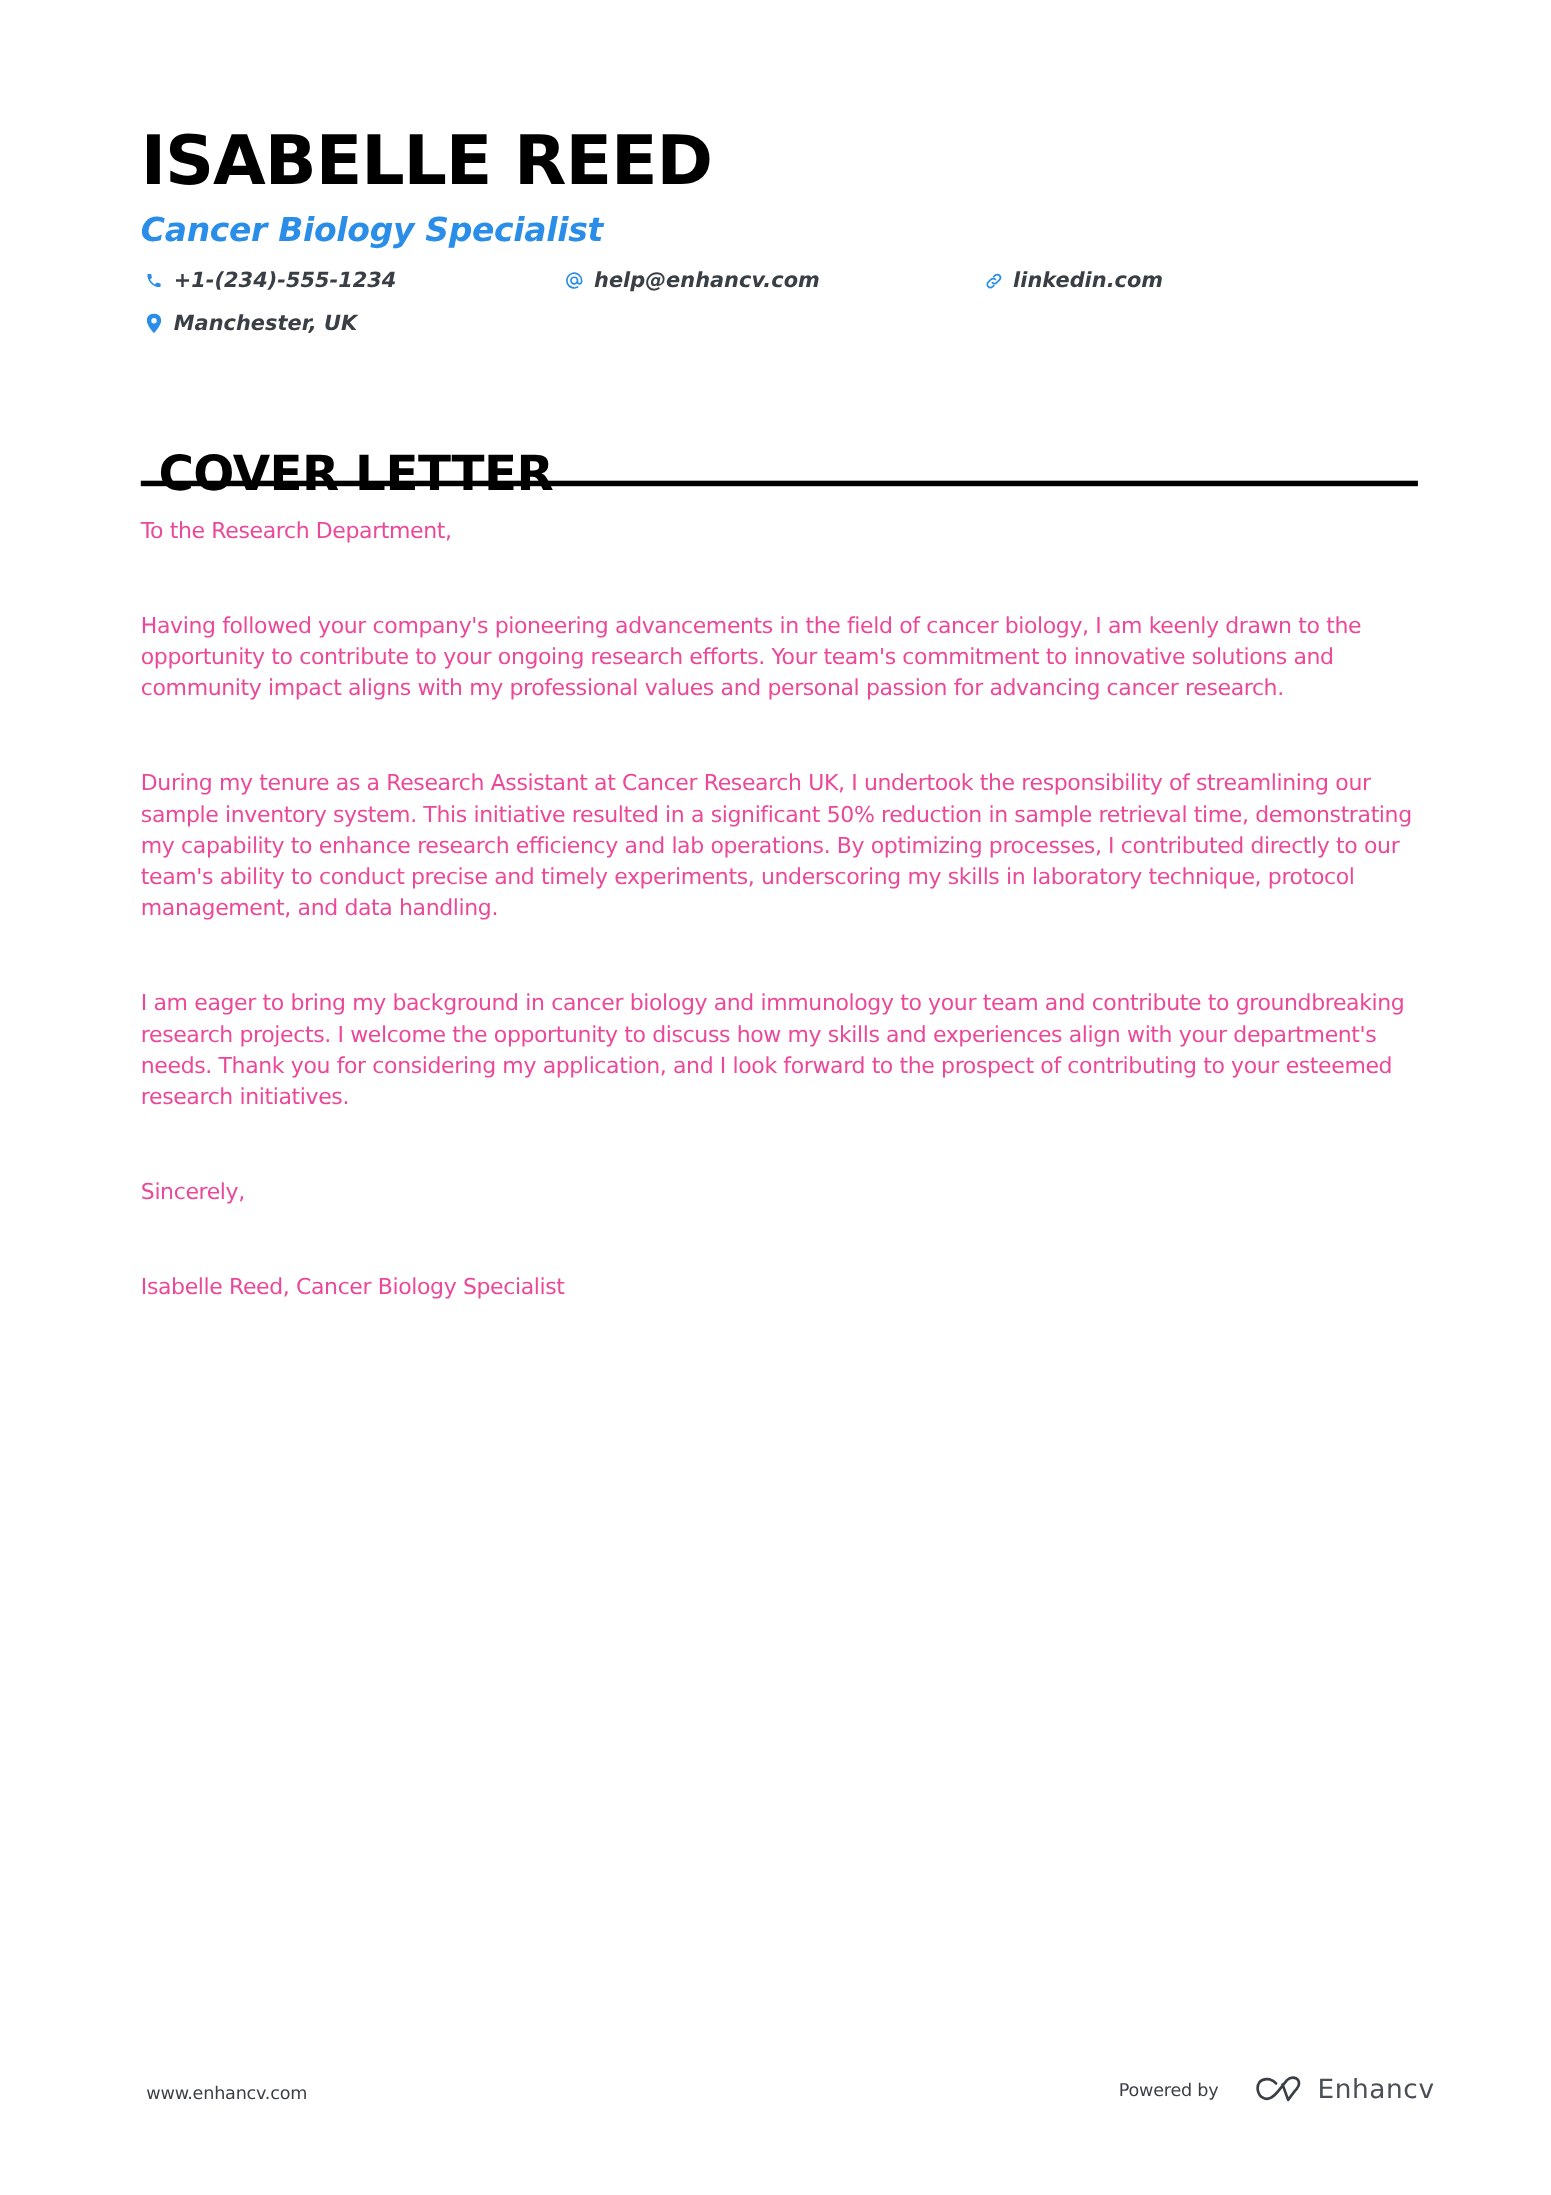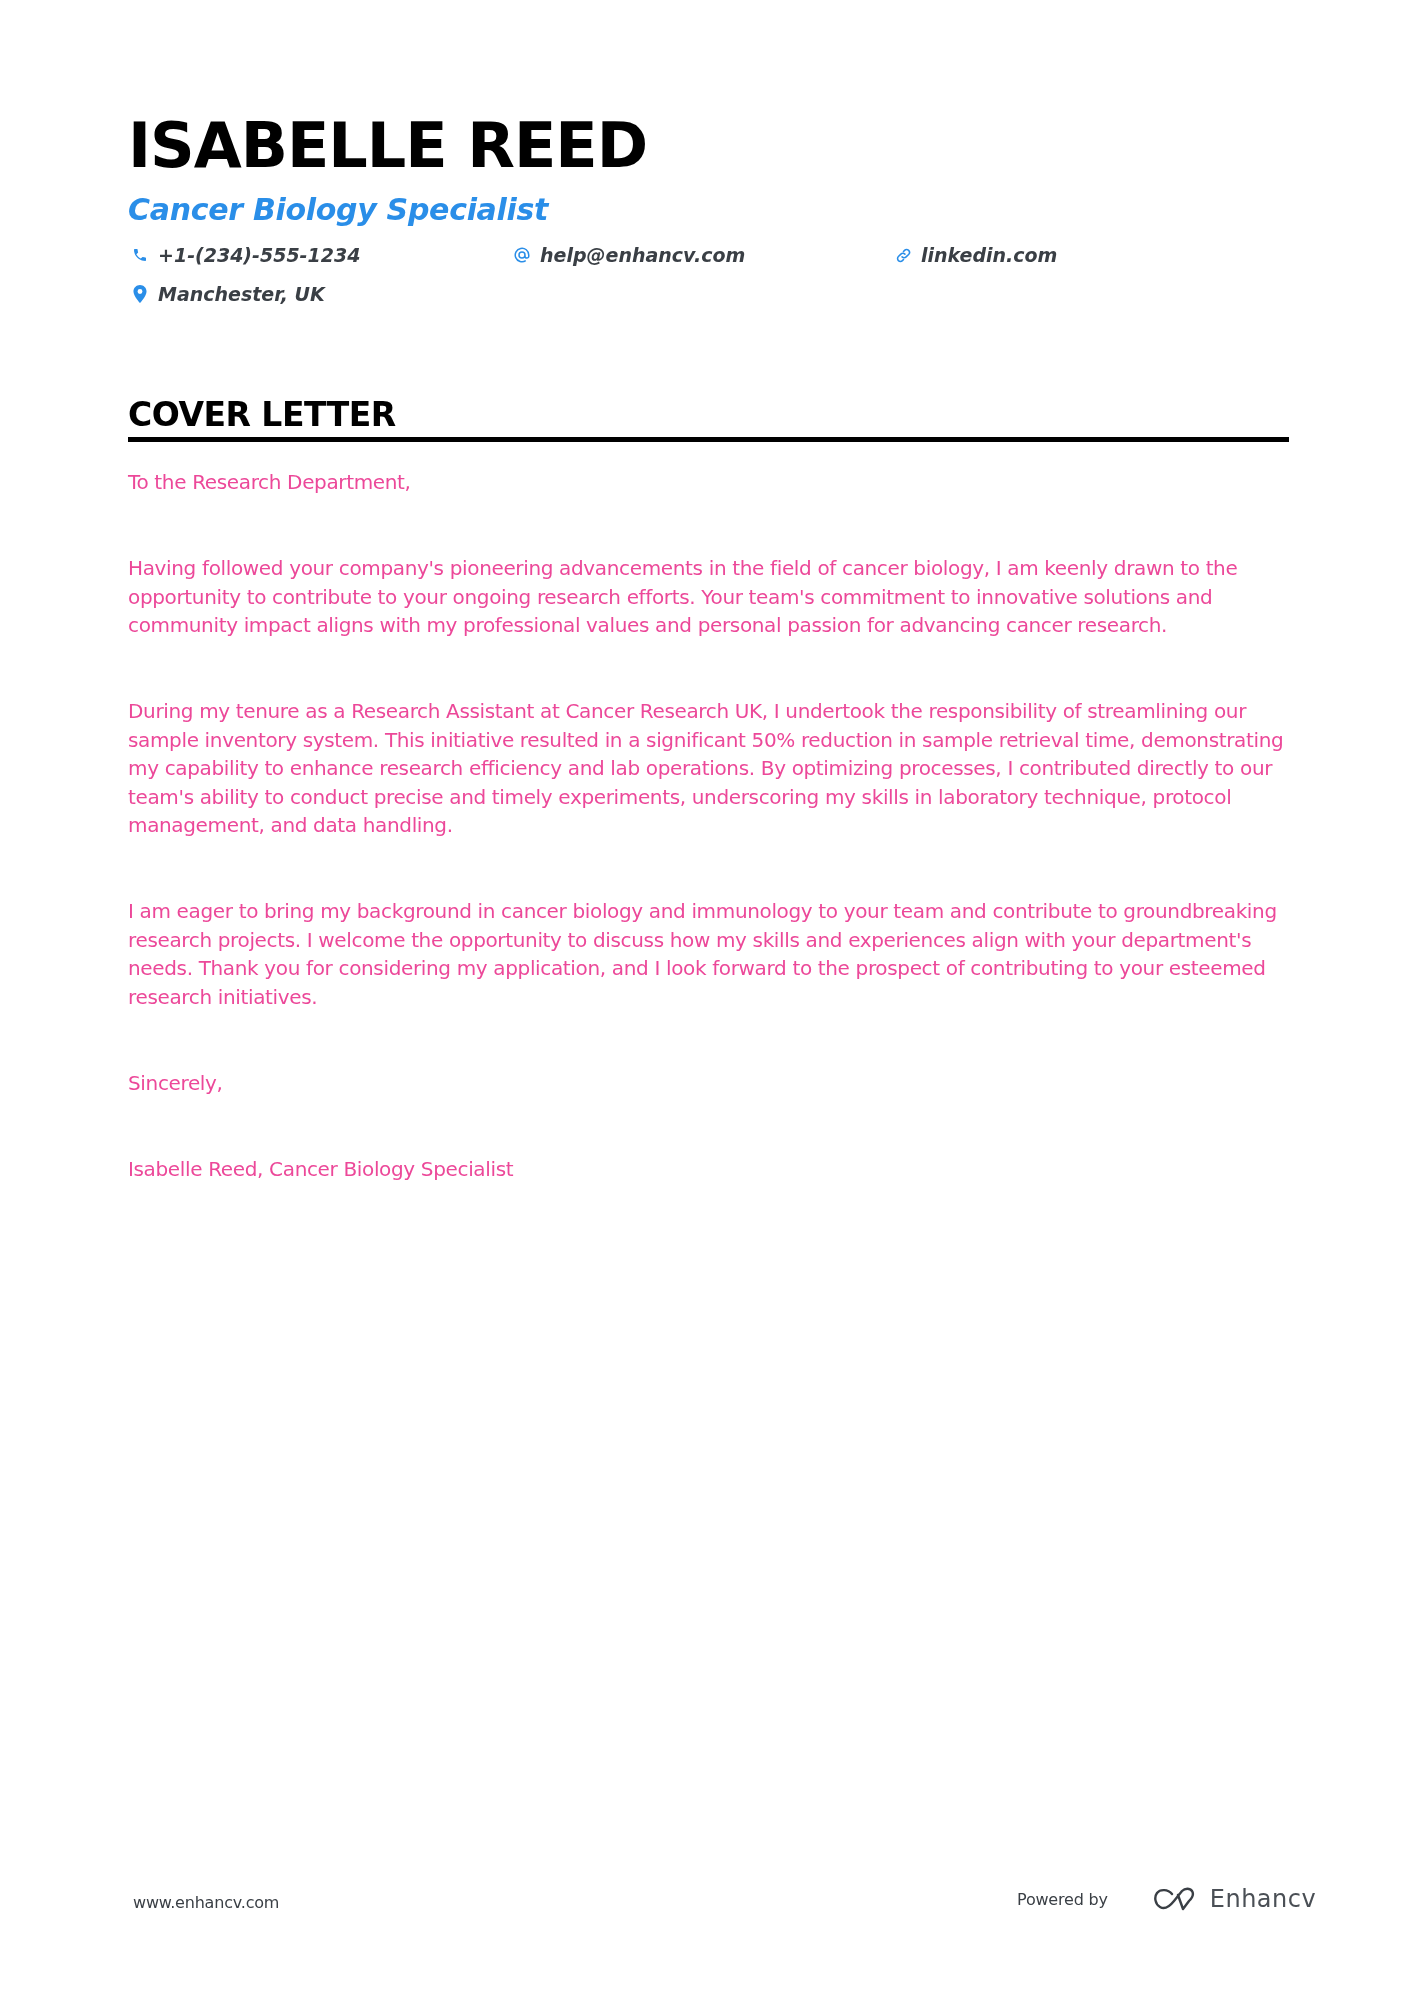--- a/index.html
+++ b/index.html
@@ -7,32 +7,32 @@
     .page { position: absolute; left: 0; top: 0; width: 1410px; height: 1995px; background: #fff; }
     .name { position: absolute; left: 128px; top: 110px; font-family: "DejaVu Sans", sans-serif; font-weight: 700; font-size: 62px; line-height: 72px; color: #000; letter-spacing: -1px; margin: 0; }
     .title { position: absolute; left: 128px; top: 190px; font-family: "DejaVu Sans", sans-serif; font-weight: 700; font-size: 30px; line-height: 40px; color: #2a8ee8; margin: 0; letter-spacing: -0.3px; font-style: italic; }
     .contact { position: absolute; display: flex; align-items: center; font-family: "DejaVu Sans", sans-serif; font-weight: 700; font-size: 19px; color: #3a3f45; line-height: 26px; font-style: italic; }
     .contact .ic { width: 20px; height: 20px; margin-right: 8px; display: inline-flex; align-items: center; justify-content: center; color: #2a8ee8; }
     .contact .ic svg { display: block; }
     .c-phone { left: 130px; top: 242px; }
     .c-email { left: 512px; top: 242px; }
     .c-link { left: 893px; top: 242px; }
     .c-loc { left: 130px; top: 281px; }
-    .section-title { position: absolute; left: 128px; top: 394px; font-family: "DejaVu Sans", sans-serif; font-weight: 700; font-size: 33px; line-height: 42px; color: #000; margin: 0; letter-spacing: -0.5px; }
+    .section-title { position: absolute; left: 128px; top: 394px; font-family: "DejaVu Sans", sans-serif; font-weight: 700; font-size: 44px; line-height: 42px; color: #000; margin: 16px; letter-spacing: -0.5px; }
     .section-rule { position: absolute; left: 128px; top: 437px; width: 1161px; height: 5px; background: #000; }
     .body-text { position: absolute; left: 128px; width: 1165px; font-family: "DejaVu Sans", sans-serif; font-size: 20px; line-height: 28.6px; color: #ec4899; margin: 0; letter-spacing: -0.35px; }
     .salutation { top: 468px; }
     .p1 { top: 554px; }
     .p2 { top: 697px; }
     .p3 { top: 897px; }
     .closing { top: 1069px; }
     .signature { top: 1155px; }
     .footer-left { position: absolute; left: 114px; top: 1893px; font-family: "DejaVu Sans", sans-serif; font-size: 16px; color: #3a3f45; letter-spacing: -0.2px; margin-left: 19px; }
     .footer-right { position: absolute; left: 1017px; top: 1885px; display: flex; align-items: center; }
-    .powered { font-family: "DejaVu Sans", sans-serif; font-size: 16px; color: #3a3f45; margin-right: 44px; letter-spacing: -0.2px; }
+    .powered { font-family: "DejaVu Sans", sans-serif; font-size: 16px; color: #3a3f45; margin-right: 32px; letter-spacing: -0.2px; }
     .logo-mark { width: 48px; height: 26px; margin-right: 10px; display: inline-block; }
     .logo-text { font-family: "DejaVu Sans", sans-serif; font-size: 24px; color: #4a4f55; letter-spacing: 0.5px; font-weight: 400; }
   </style>
 </head>
 <body>
 
 <div class="page">
 
   <h1 class="name">ISABELLE REED</h1>
   <h2 class="title">Cancer Biology Specialist</h2>

